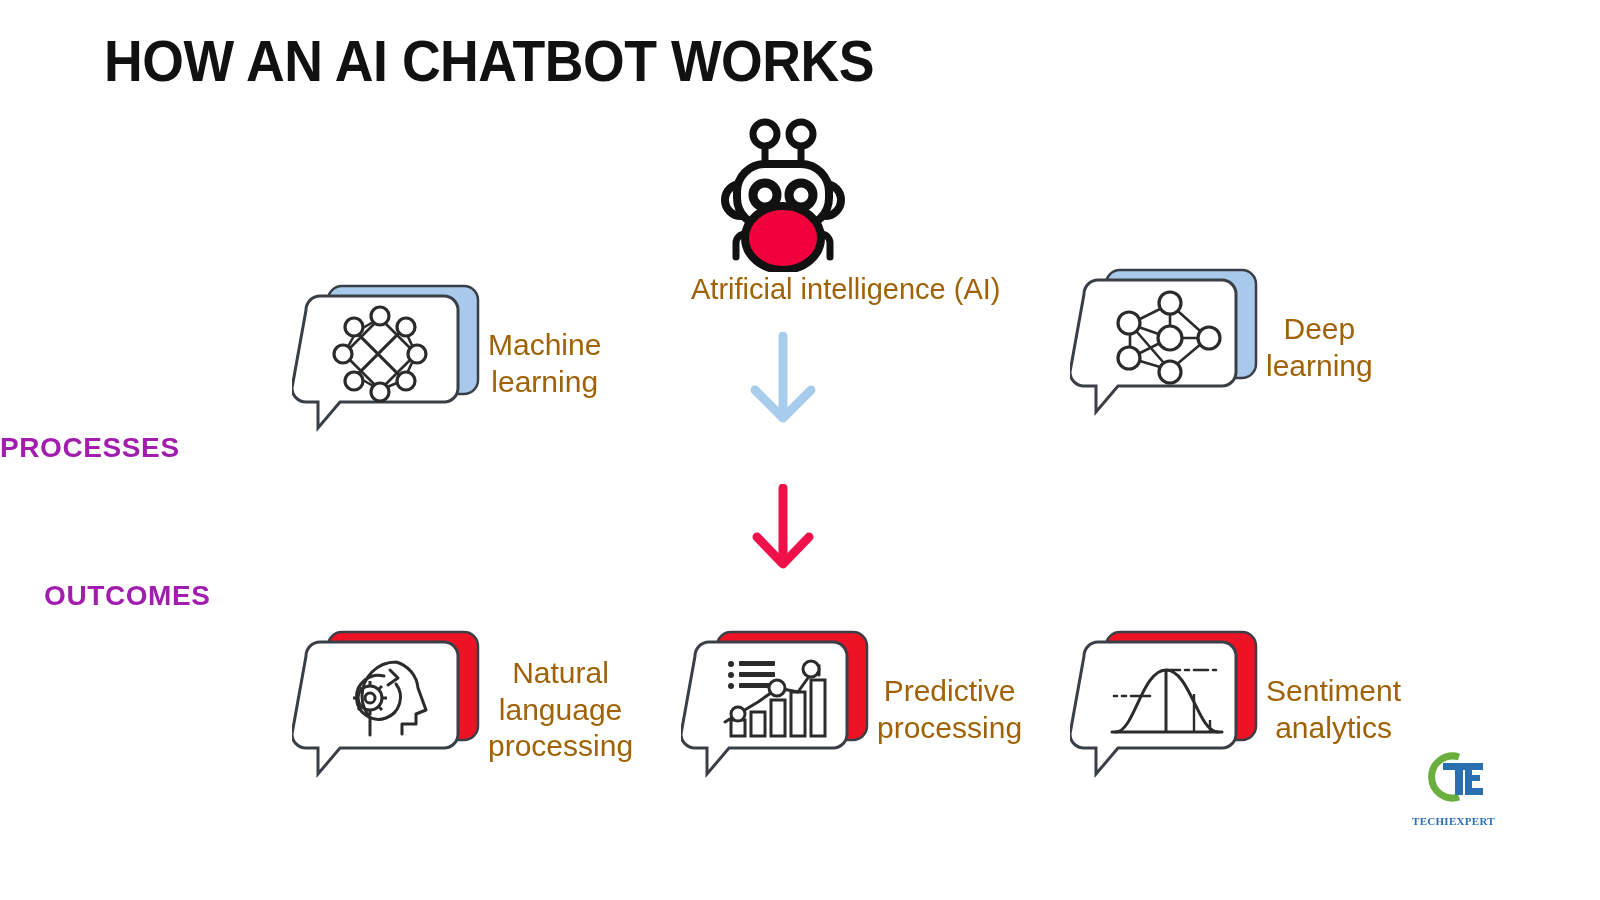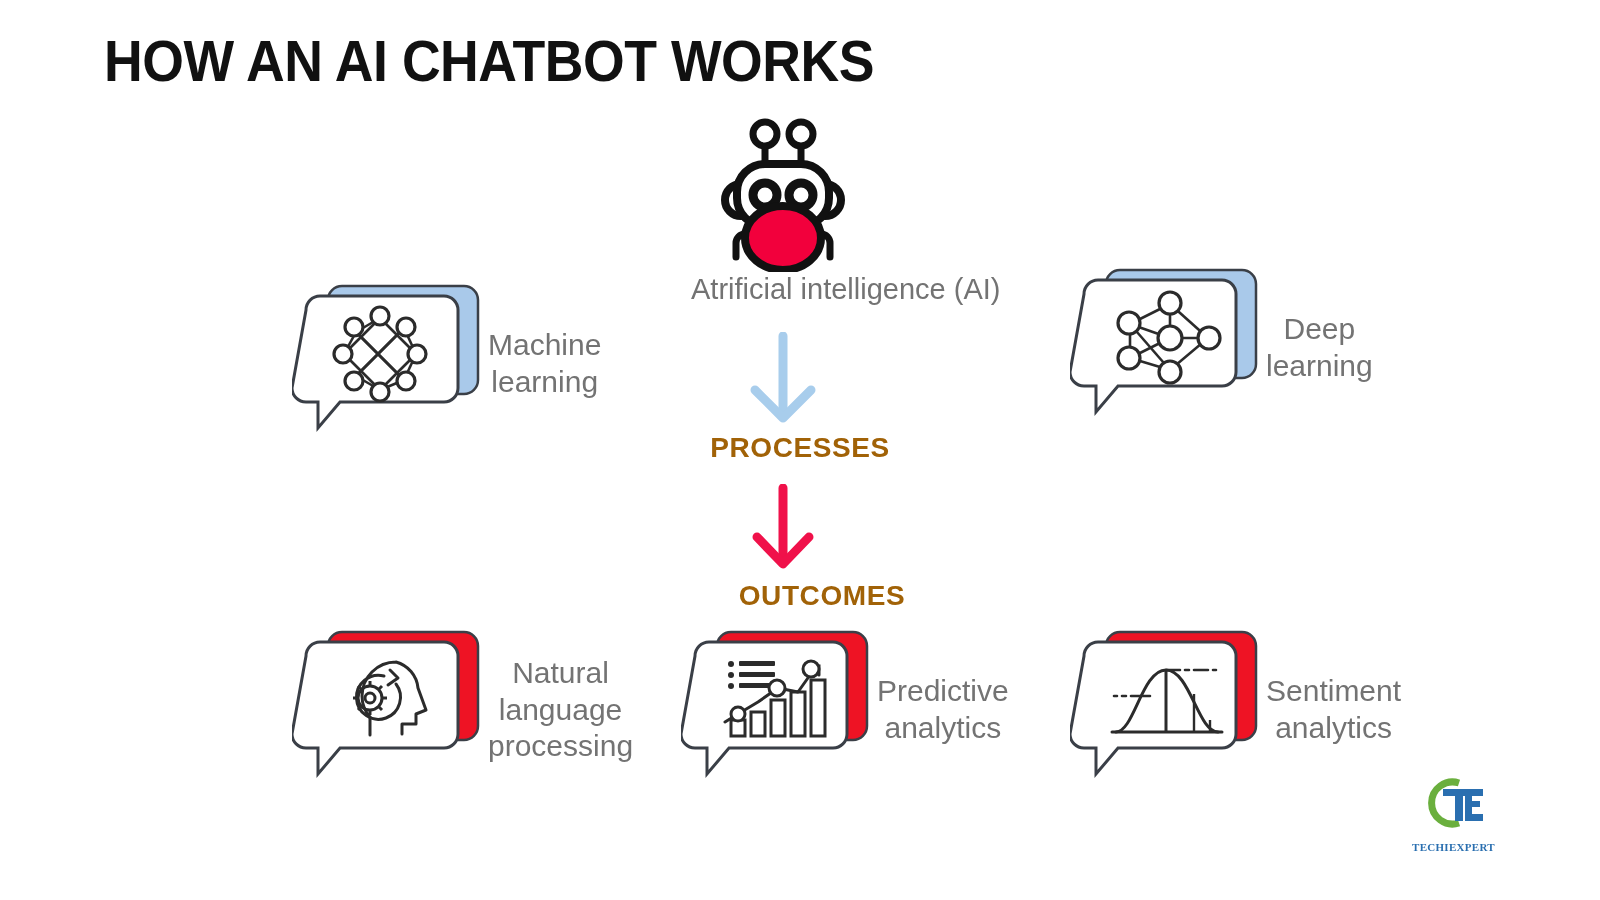--- a/index.html
+++ b/index.html
@@ -39,52 +39,51 @@
   .node {
     position: absolute;
     display: flex;
     flex-direction: row;
     align-items: center;
   }
 
   .caption {
     margin-top: 12px;
     font-size: 30px;
-    color: #737373;
+    color: #a16207;
     text-align: center;
     line-height: 1.22;
     white-space: pre-line;
     font-family: "Liberation Sans", sans-serif;
   }
 
   
   .robot-wrap { position: absolute; left: 693px; top: 112px; }
 
   
   .bubble-icon { position: relative; width: 196px; height: 152px; }
 
   
   .arrow { position: absolute; }
 
   
   .stage-label {
     position: absolute;
     width: 100%;
-    text-align: center;
     font-size: 28px;
     font-weight: bold;
-    color: #a16207;
+    color: #a21caf;
     letter-spacing: 0.6px;
   }
 
   
   .logo-wrap {
     position: absolute;
     left: 1412px;
-    top: 775px;
+    top: 749px;
     display: flex;
     flex-direction: column;
     align-items: center;
   }
   .logo-text {
     margin-top: 2px;
     font-size: 16px;
     font-weight: bold;
     color: #2a6fb0;
     letter-spacing: 0.3px;
@@ -269,21 +268,21 @@
         <path d="M128 38 L138 38 L138 47" fill="none" stroke="#2b2b2b" stroke-width="3" stroke-linecap="round"></path>
 
         <g fill="#ffffff" stroke="#2b2b2b" stroke-width="3">
           <circle cx="57" cy="86" r="7"></circle>
           <circle cx="96" cy="60" r="8"></circle>
           <circle cx="130" cy="41" r="8"></circle>
         </g>
       </svg>
     </div>
     <div class="caption">Predictive
-analytics</div>
+processing</div>
   </div>
 
   <div class="node" style="left:1070px; top:628px; width:216px;">
     <div class="bubble-icon">
       <svg width="196" height="152" viewBox="0 0 196 152">
         <rect x="36" y="4" width="150" height="108" rx="14" fill="#ee1324" stroke="#3a3f47" stroke-width="2.5"></rect>
         <path d="M14 28 a14 14 0 0 1 14 -14 h124 a14 14 0 0 1 14 14 v78 a14 14 0 0 1 -14 14 h-104 l-22 26 v-26 h-12 a14 14 0 0 1 -14 -14 z" fill="#ffffff" stroke="#3a3f47" stroke-width="3"></path>
 
         <line x1="42" y1="104" x2="152" y2="104" stroke="#2b2b2b" stroke-width="3" stroke-linecap="round"></line>
 

